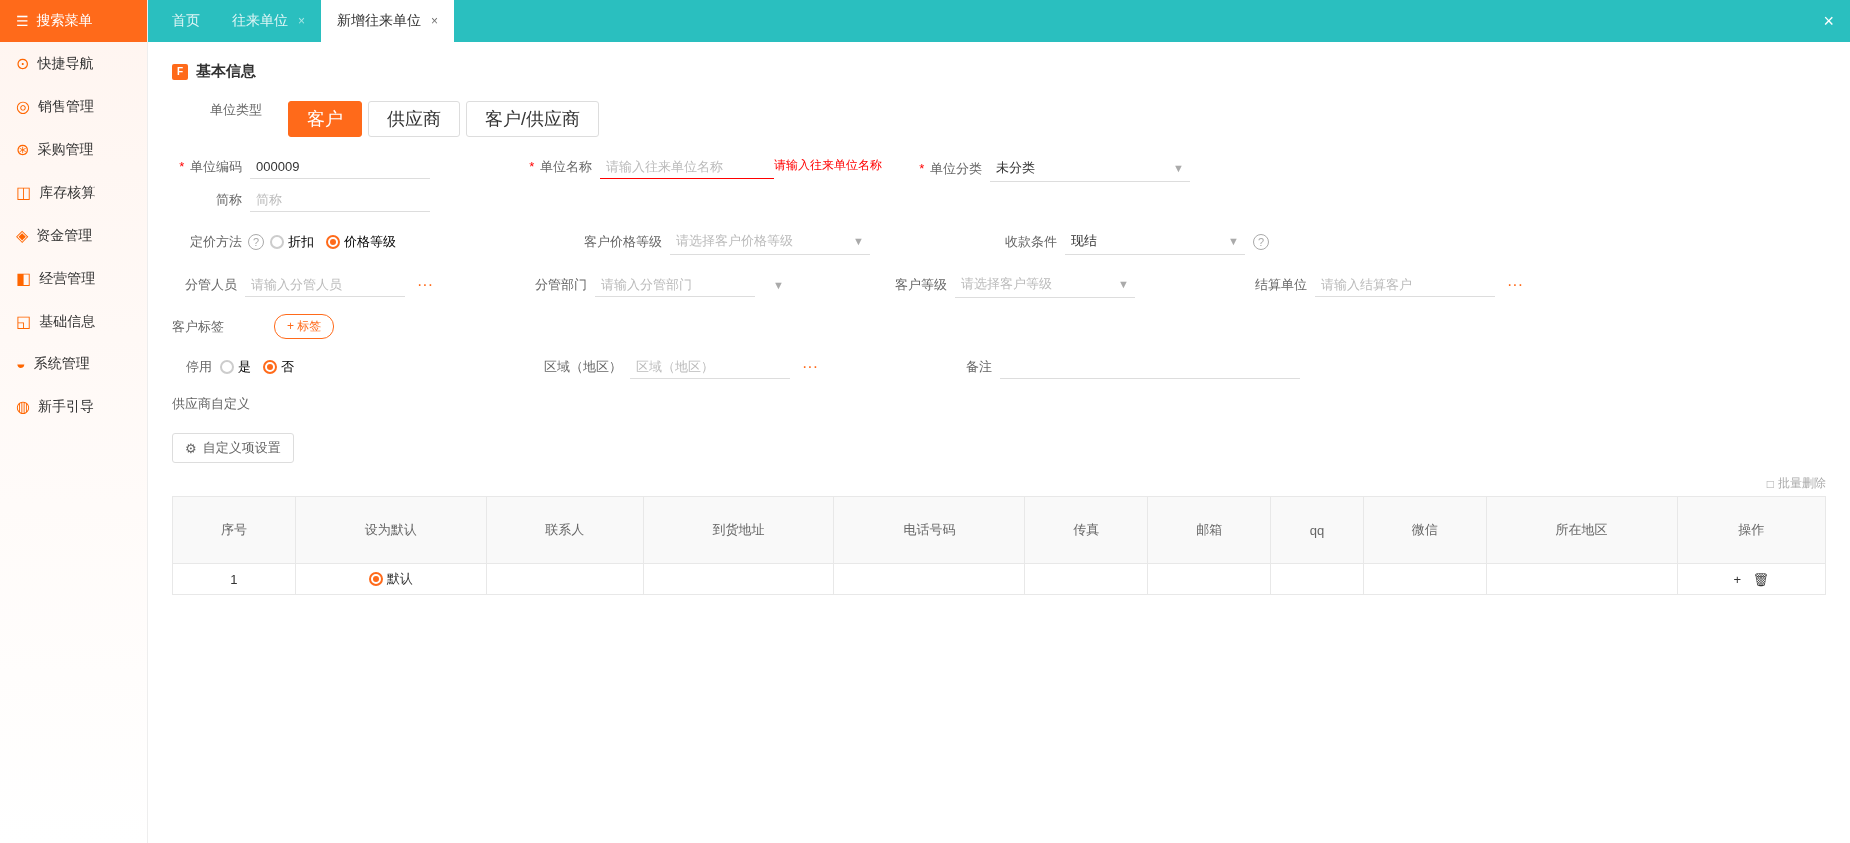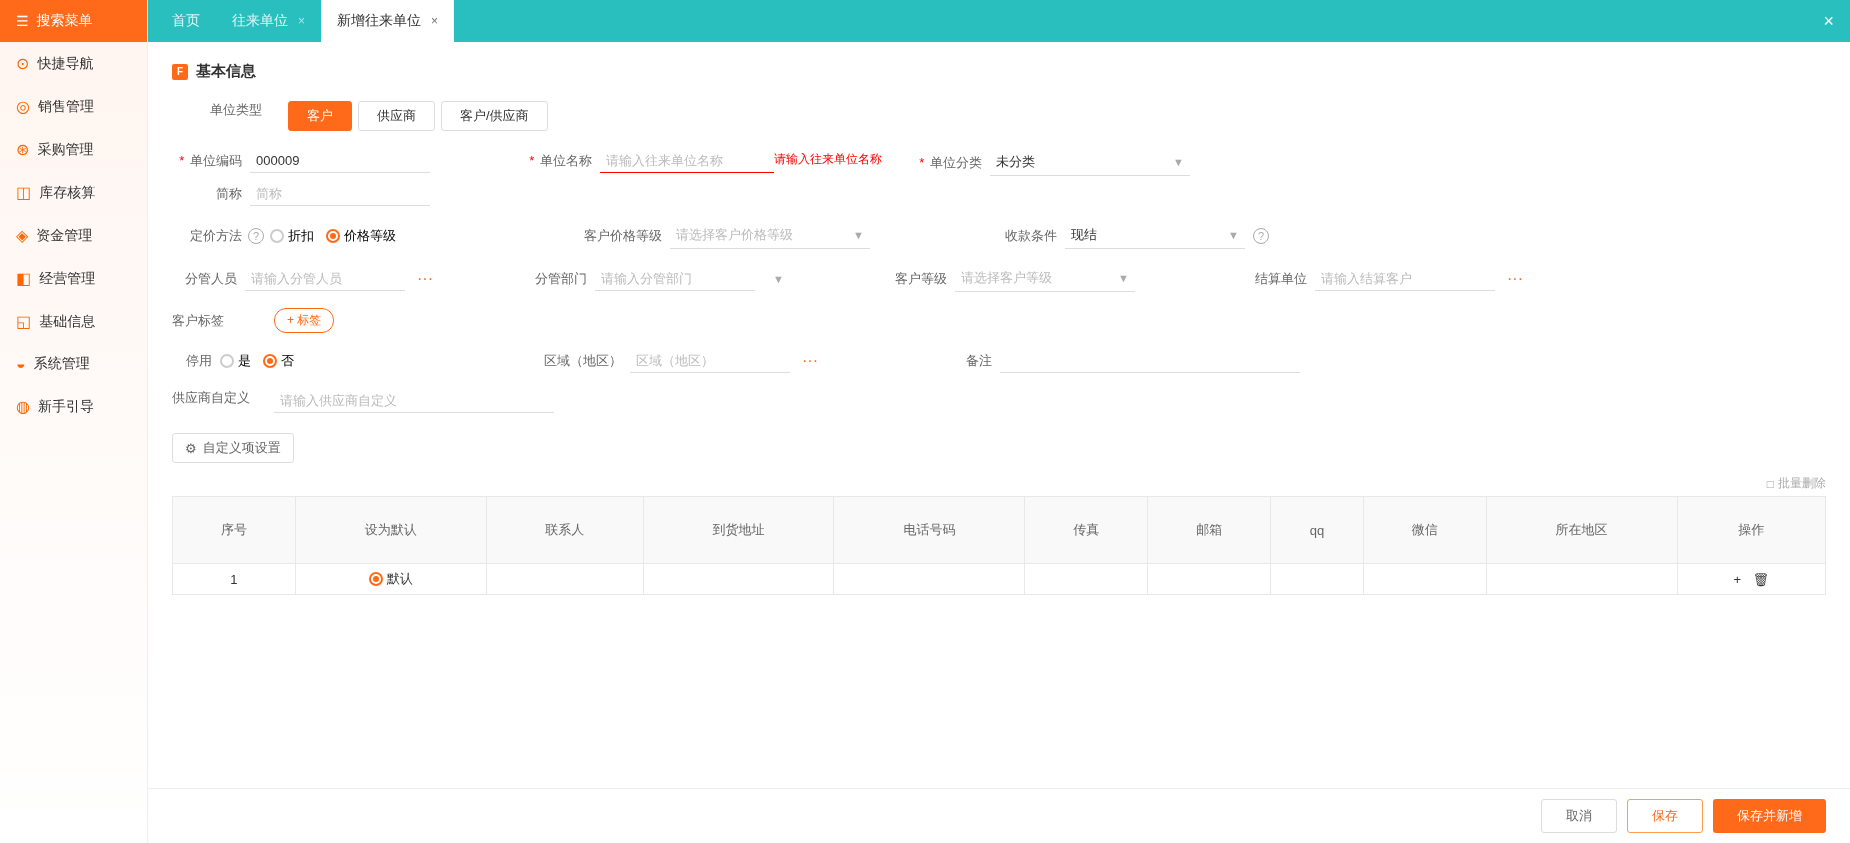--- a/index.html
+++ b/index.html
@@ -164,21 +164,21 @@
       display: flex;
       gap: 6px;
     }
     .unit-btn {
       padding: 5px 18px;
       border: 1px solid #ddd;
       background: white;
       color: #333;
       border-radius: 3px;
       cursor: pointer;
-      font-size: 13px;
+      font-size: 18px;
     }
     .unit-btn.active {
       background: #ff6a1a;
       color: white;
       border-color: #ff6a1a;
     }
     .select-wrapper {
       display: flex;
       align-items: center;
       border-bottom: 1px solid #ddd;
@@ -559,21 +559,20 @@
         <span class="more-btn">···</span>
       </div>
       <div class="form-group" style="min-width:260px;">
         <span class="form-label" style="min-width:40px; text-align:right;">备注</span>
         <input class="form-input" type="text" placeholder="" style="max-width: 300px;">
       </div>
     </div>
 
     <div class="form-row" style="margin-bottom:20px;">
       <span class="form-label" style="min-width:78px; text-align:right; margin-right:8px;">供应商自定义</span>
-      <input class="form-input" type="text" placeholder="请输入供应商自定义" style="max-width: 280px;">
     </div>
 
     <button class="custom-btn">
       <span>⚙</span>
       <span>自定义项设置</span>
     </button>
 
     <div class="batch-delete">
       <span>□</span>
       <span style="cursor:pointer;">批量删除</span>
@@ -616,18 +615,13 @@
           <td></td>
           <td>
             <span style="cursor:pointer; margin-right:8px;">+</span>
             <span style="cursor:pointer;">🗑</span>
           </td>
         </tr>
       </tbody>
     </table>
   </div>
 
-  <div class="footer">
-    <button class="btn-cancel">取消</button>
-    <button class="btn-save">保存</button>
-    <button class="btn-save-add">保存并新增</button>
-  </div>
 </div>
 
 </body></html>

